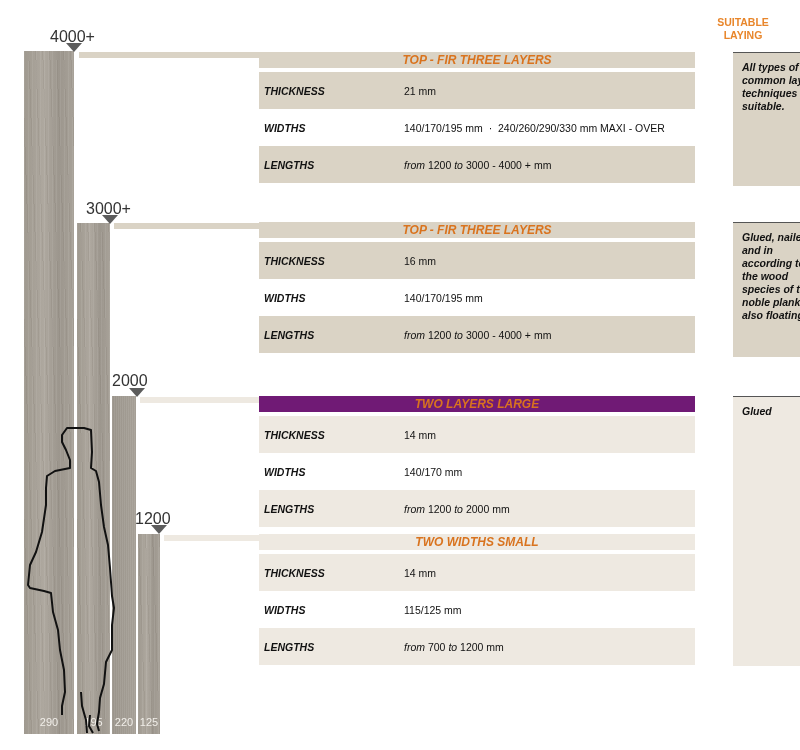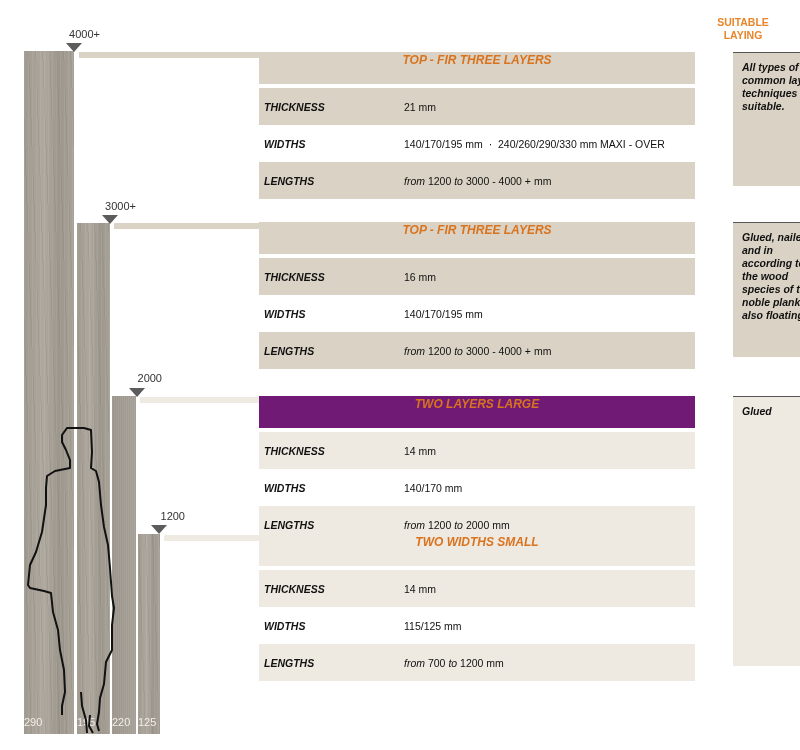--- a/index.html
+++ b/index.html
@@ -10,31 +10,31 @@
   
   .plank { position:absolute; bottom:16px; background-color:#a39d95;
     background-image:
       repeating-linear-gradient(90deg, rgba(255,255,255,0.07) 0px, rgba(255,255,255,0.07) 1px, transparent 1px, transparent 4px),
       repeating-linear-gradient(88deg, rgba(90,80,70,0.10) 0px, rgba(90,80,70,0.10) 1px, transparent 1px, transparent 7px),
       linear-gradient(90deg, #9f998f, #aea89f 40%, #9c968d 70%, #a8a299);
   }
   .plank.fine { background-image:
       repeating-linear-gradient(90deg, rgba(255,255,255,0.08) 0px, rgba(255,255,255,0.08) 1px, transparent 1px, transparent 2px),
       linear-gradient(90deg, #9a948b, #a59f96); }
-  .plank-width { position:absolute; bottom:6px; left:0; right:0; 
+  .plank-width { position:absolute; bottom:6px; left:0; right:0; text-align:center;
     color:#f1eee9; font-size:11px; }
 
-  .len-label { position:absolute; font-size:11px; color:#333; text-align:right; width:50px; }
+  .len-label { position:absolute; font-size:16px; color:#333; text-align:left; width:50px; }
   .marker { position:absolute; width:0; height:0;
     border-left:8px solid transparent; border-right:8px solid transparent;
     border-top:9px solid #5c5c5c; }
   .connector { position:absolute; height:6px; }
 
   .table { position:absolute; left:259px; width:436px; }
-  .t-title { height:32px; line-height:16px; text-align:center; color:#d9731e;
+  .t-title { height:16px; line-height:16px; text-align:center; color:#d9731e;
     font-weight:bold; font-style:italic; font-size:12px; margin-bottom:4px; }
   .t-row { display:flex; align-items:center; font-size:10.5px; }
   .t-row .lbl { width:140px; padding-left:5px; font-weight:bold; font-style:italic; font-size:10.5px; color:#111; }
   .t-row .val { flex:1; color:#111; }
   .t-row .val i { font-style:italic; }
 
   .laying-head { position:absolute; left:705px; top:16px; width:76px; text-align:center;
     color:#e8862b; font-weight:bold; font-size:10.5px; line-height:13px; }
   .laying { position:absolute; left:705px; width:89px; border-top:1px solid #555;
     padding:8px 0 0 9px; box-sizing:border-box; font-style:italic; font-weight:bold;

